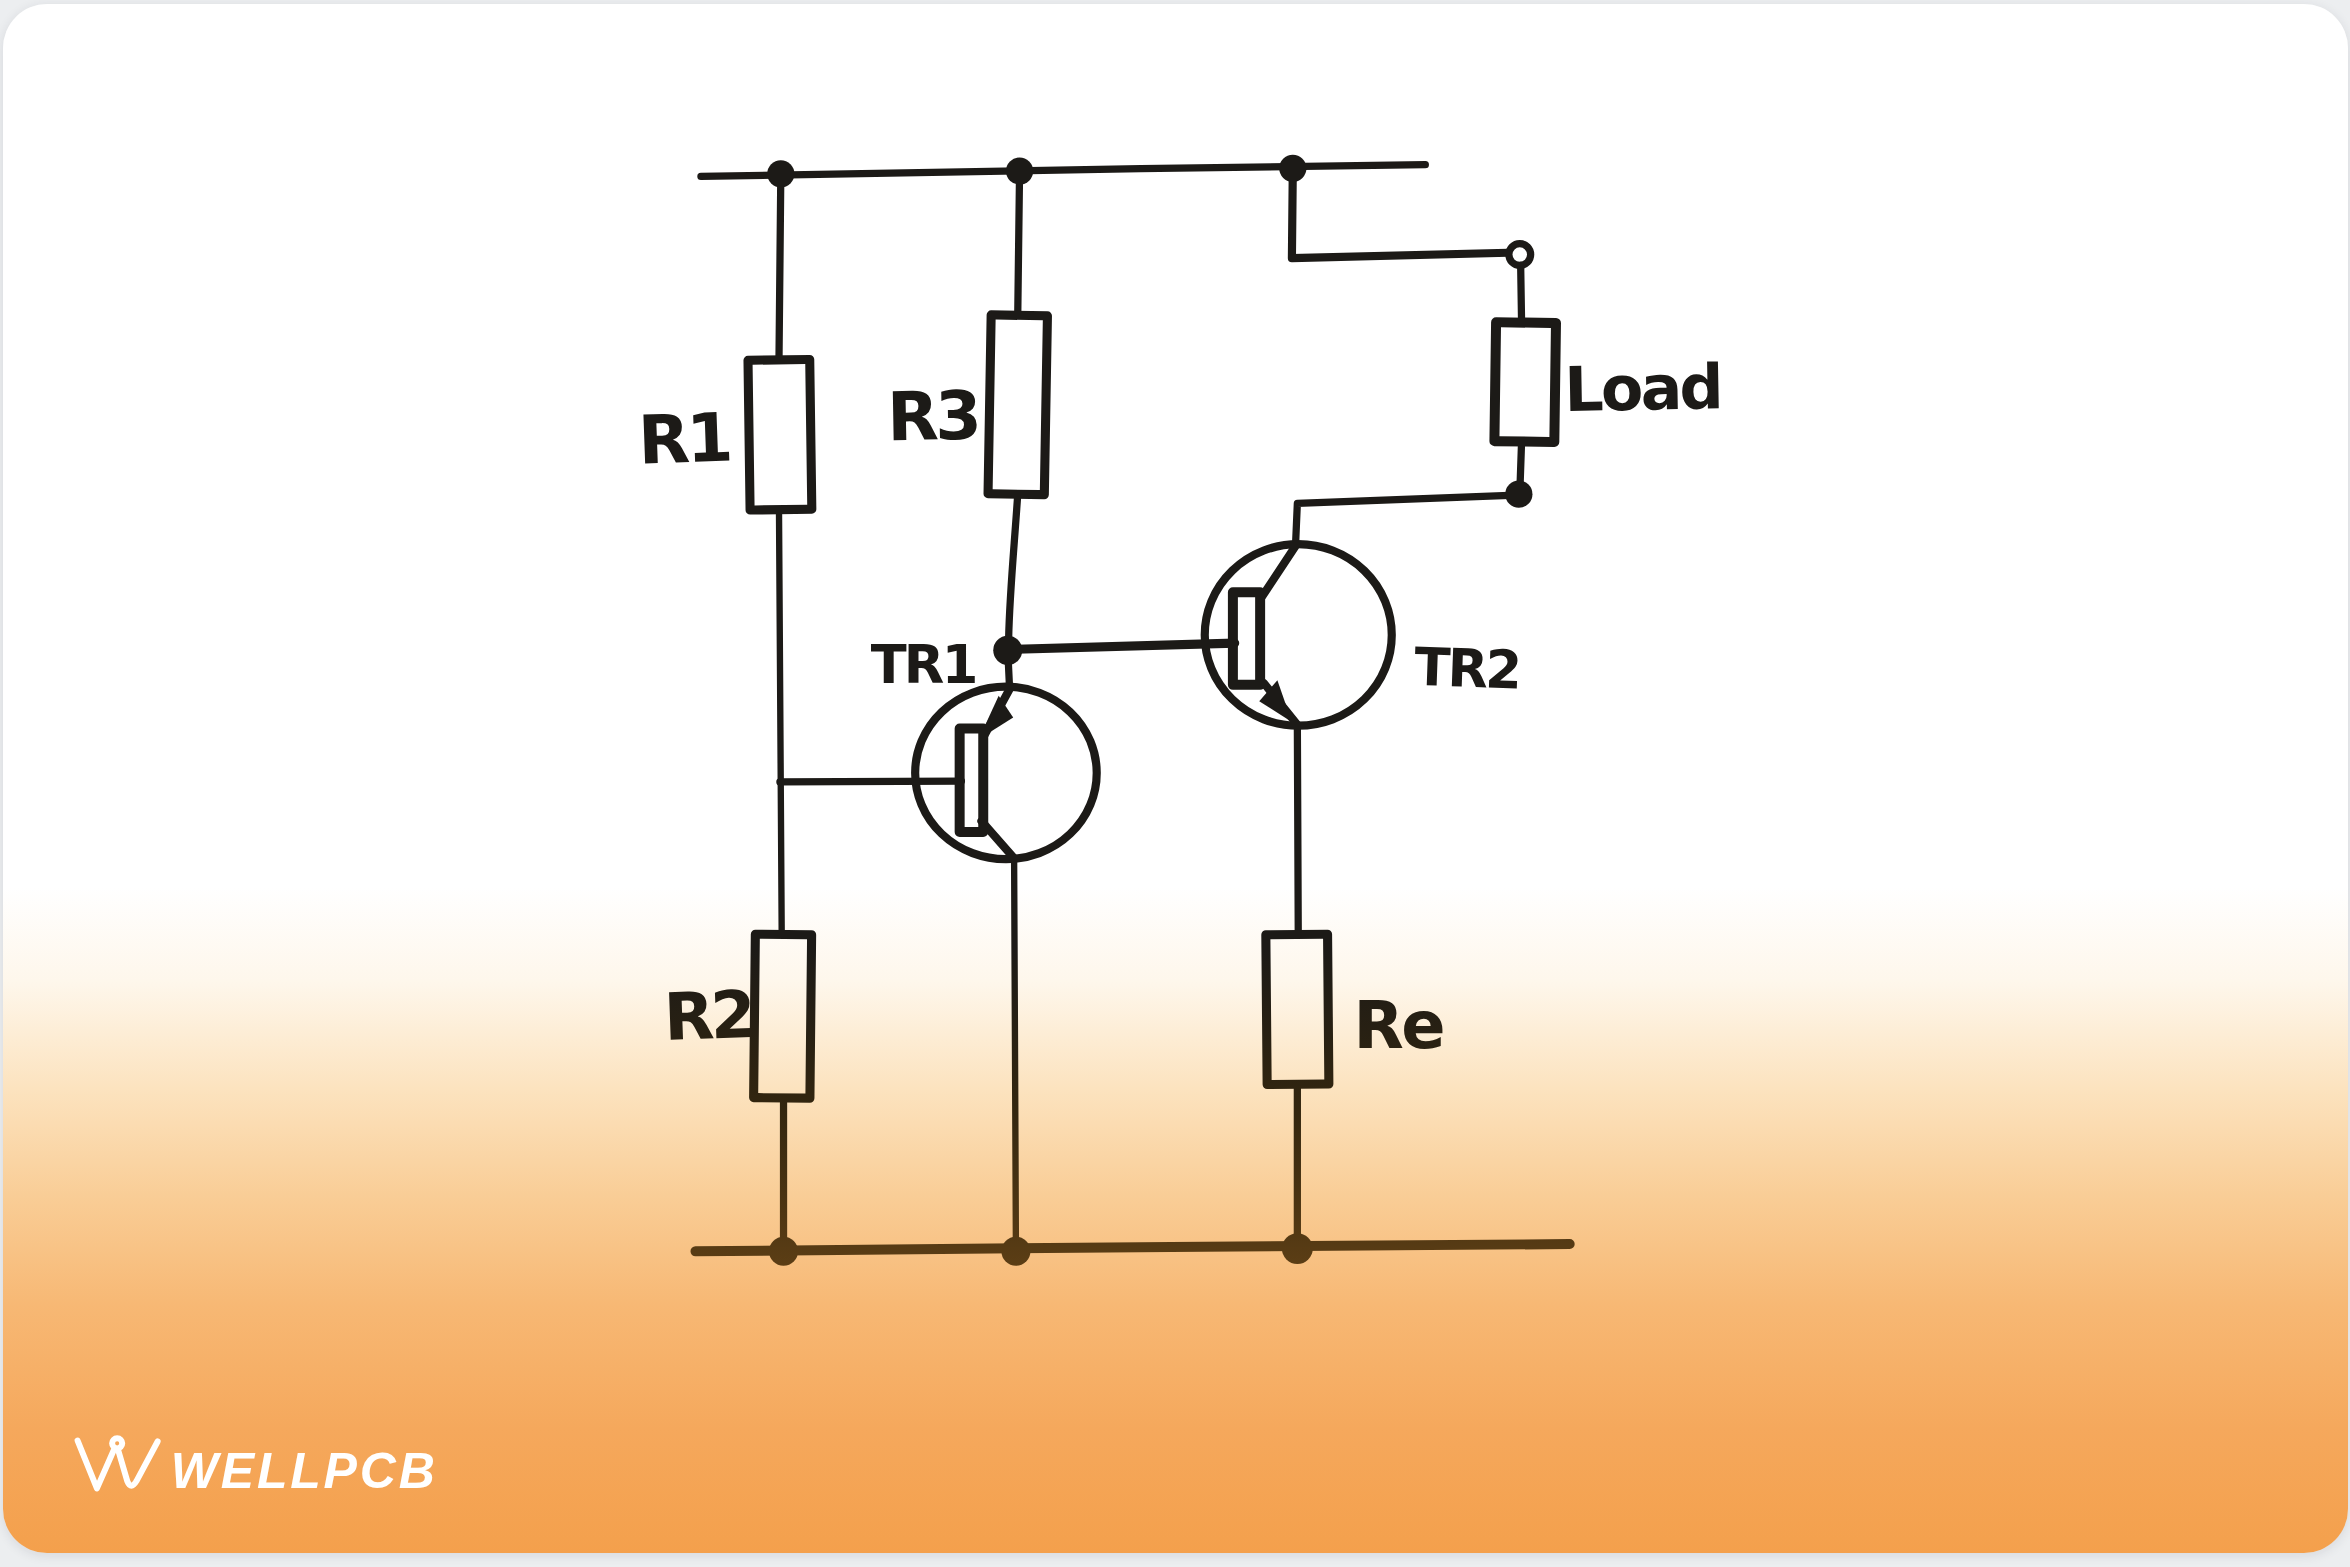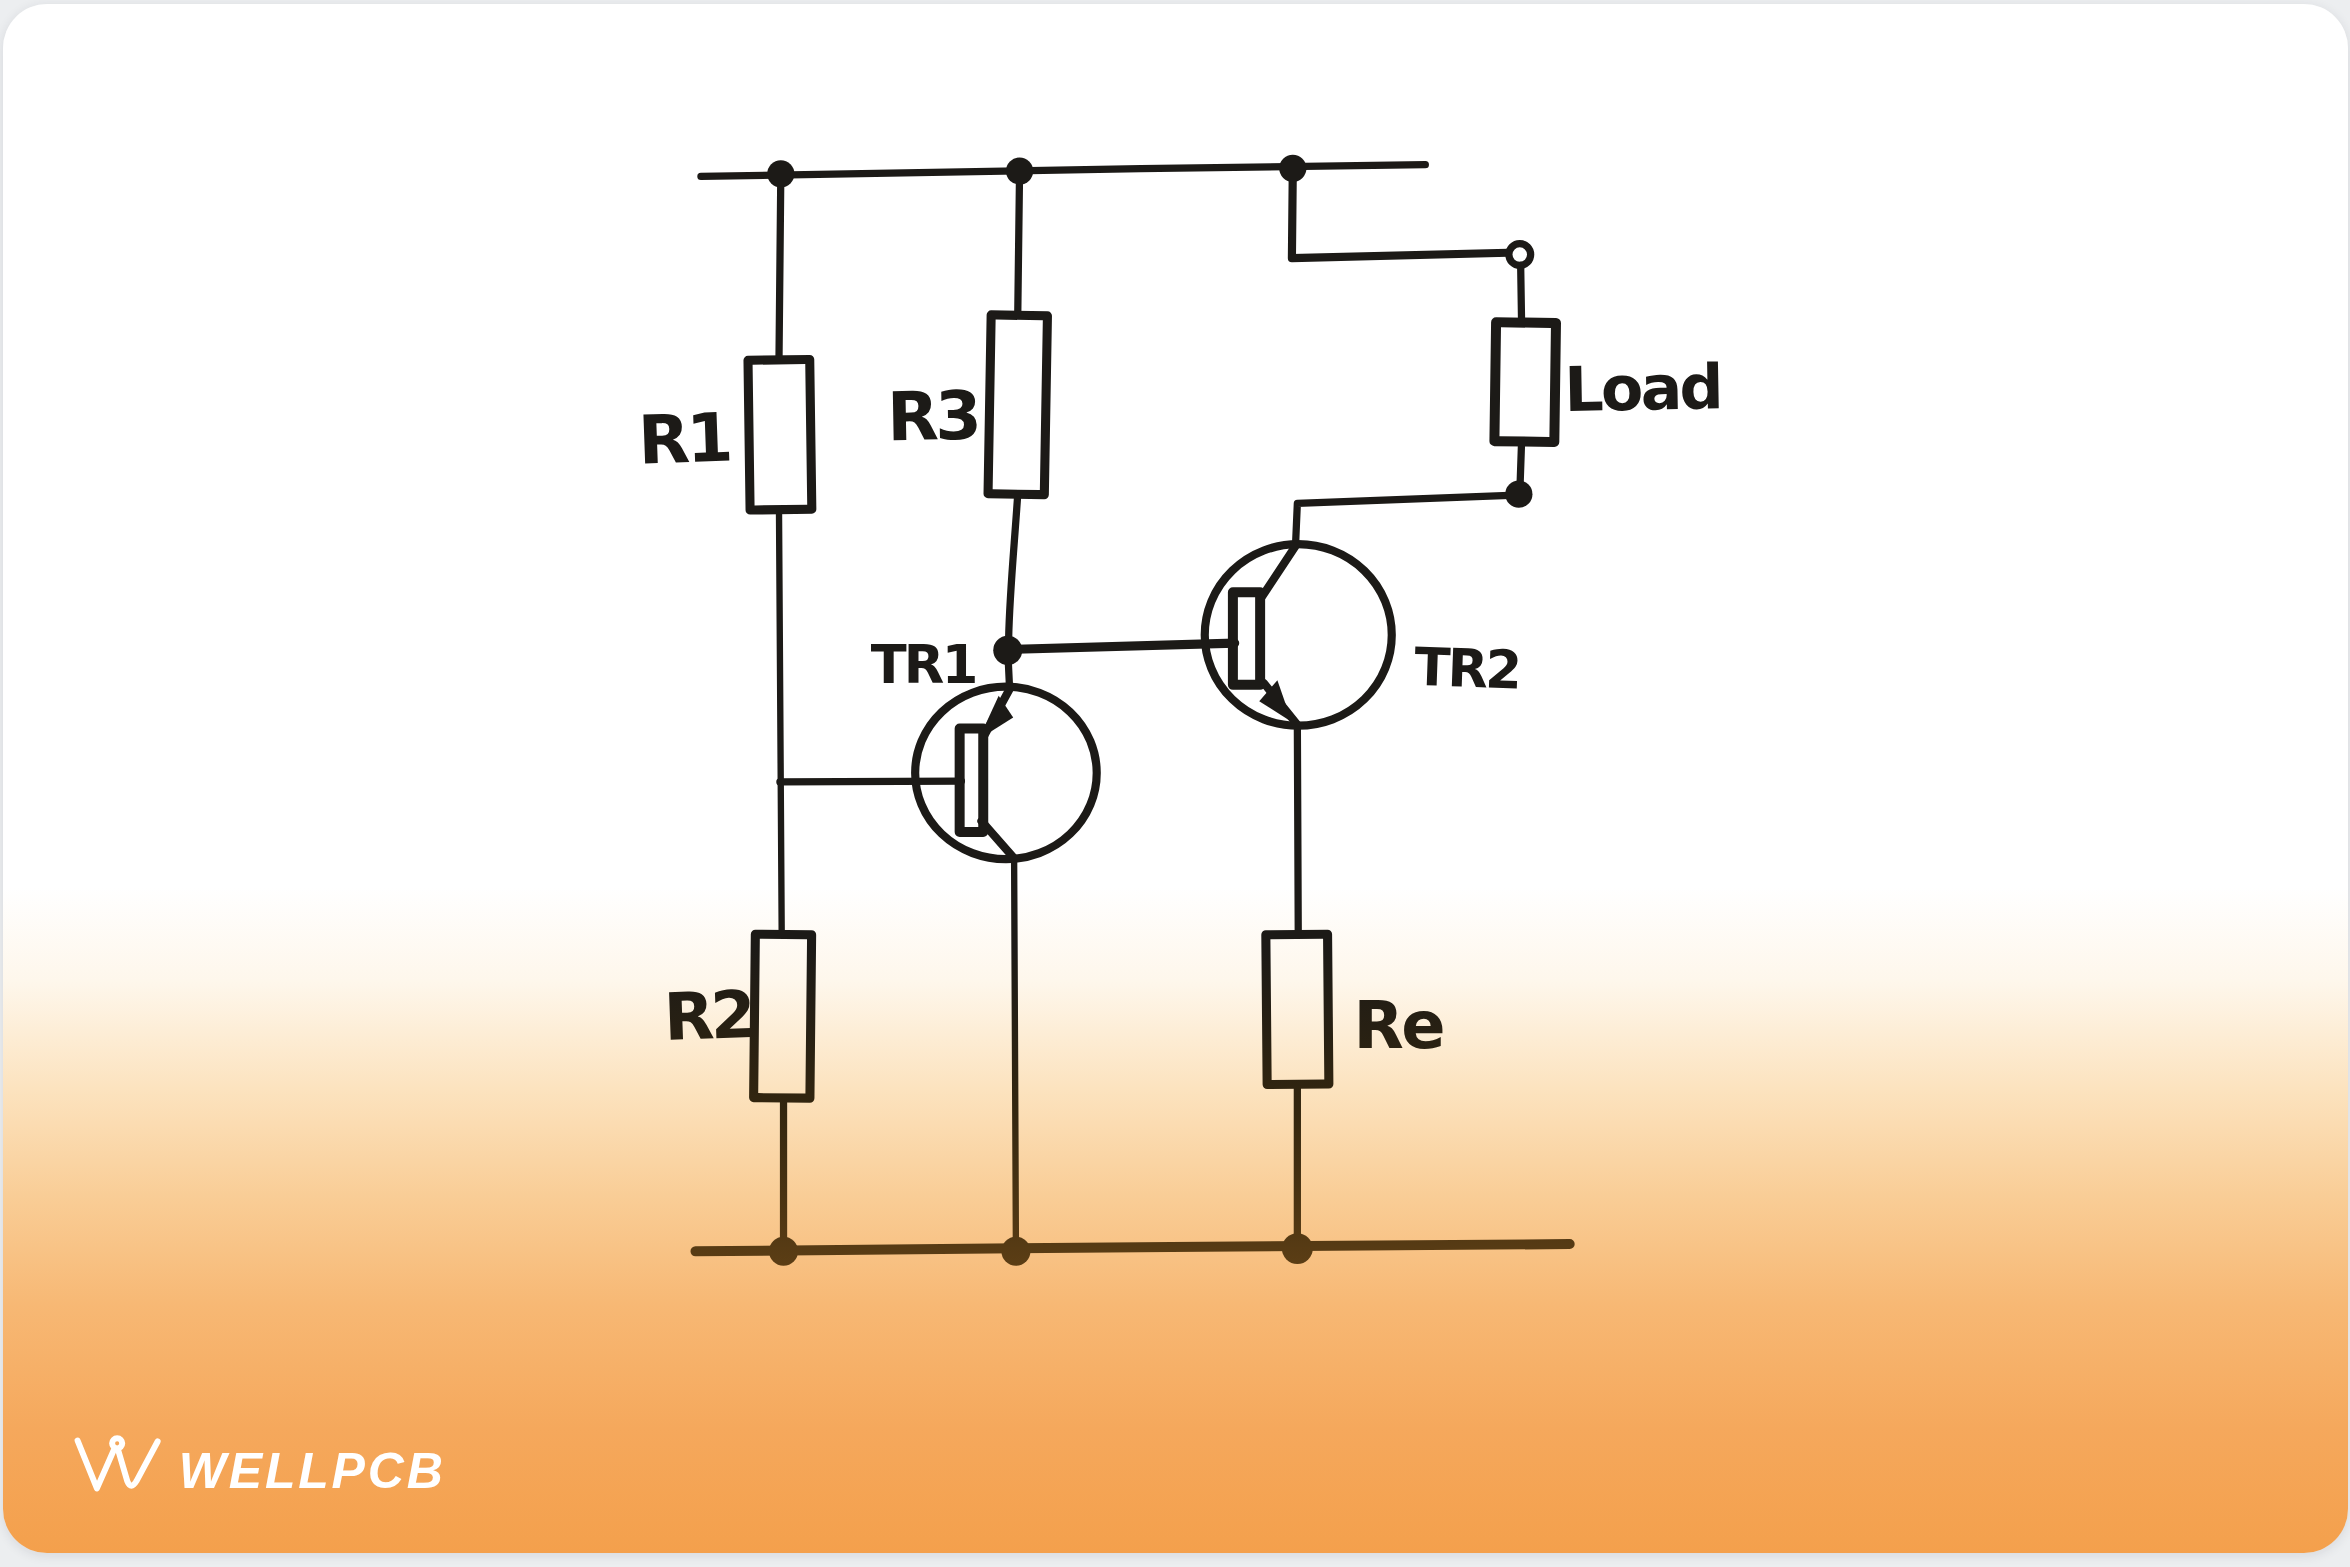--- a/index.html
+++ b/index.html
@@ -20,21 +20,21 @@
     box-shadow:0 2.8px 11px rgba(40,40,60,0.10);
     overflow:hidden;
   }
   .schematic{position:absolute;inset:0;width:100%;height:100%;}
   .hand-label{
     font-family:"DejaVu Sans",sans-serif;
     font-weight:bold;
   }
   .logo{
     position:absolute;left:70px;top:1419px;height:83px;
-    display:flex;align-items:center;gap:14px;color:#ffffff;
+    display:flex;align-items:center;gap:6px;color:#ffffff;
   }
   .logo-text{
     font-family:"Liberation Sans",sans-serif;
     font-weight:bold;font-style:italic;
     font-size:50px;letter-spacing:2.8px;color:#ffffff;
     padding-top:13px;
   }
 </style>
 </head>
 <body>

